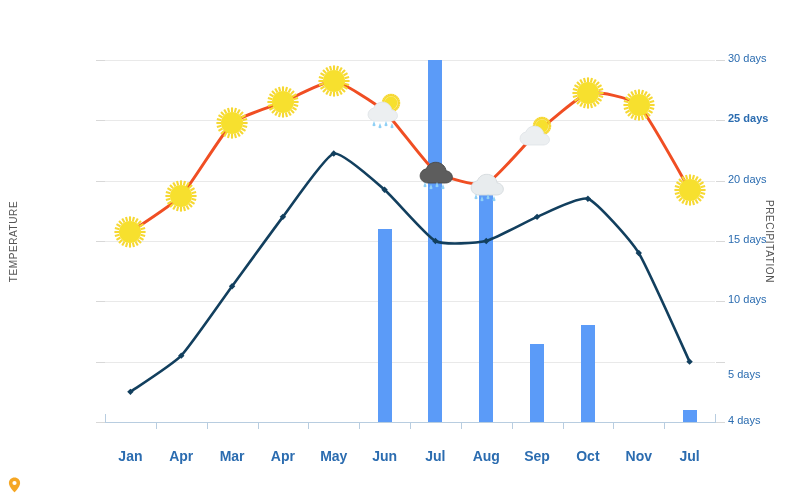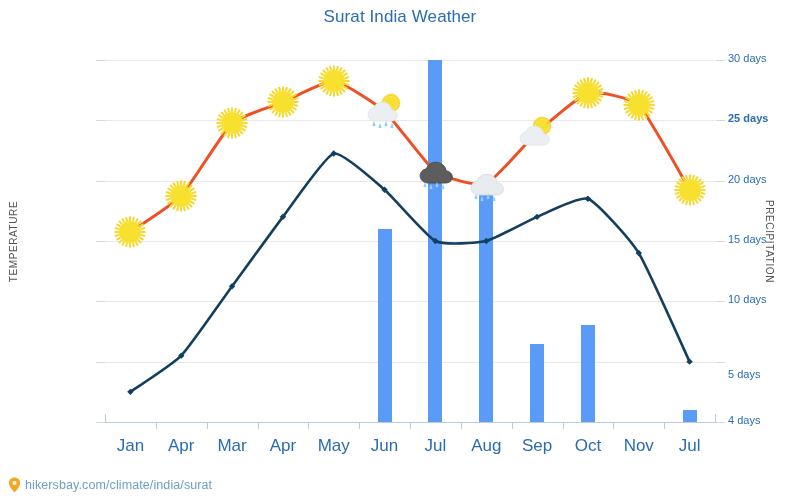--- a/index.html
+++ b/index.html
@@ -59,22 +59,22 @@
   .axis-title.left{
     left:-42px;top:236px;width:110px;text-align:center;
     transform:rotate(-90deg);
   }
   .axis-title.right{
     left:714px;top:236px;width:110px;text-align:center;
     transform:rotate(90deg);
   }
 
   .xlabel{
-    position:absolute;top:436px;font-size:17px;color:#2b6cb0;
-    text-align:center;width:60px;
+    position:absolute;top:448px;font-size:14px;color:#2b6cb0;
+    text-align:center;width:60px;font-weight:bold;
   }
 
   
   .bar{
     position:absolute;width:14px;background:#5b9bf8;
   }
 
   
   svg.curves{position:absolute;left:0;top:0;width:800px;height:500px;pointer-events:none;}
 
@@ -101,21 +101,20 @@
   .footer{
     position:absolute;left:8px;top:477px;display:flex;align-items:center;gap:4px;
   }
   .footer-url{font-size:12.5px;color:#6d9fc4;letter-spacing:.1px;}
 </style>
 </head>
 <body>
 
 <div id="chart-root">
 
-  <div class="title">Surat India Weather</div>
 
   <div class="axis-title left">TEMPERATURE</div>
 
   <div class="right-axis-col" id="right-axis">
       <div class="ylabel-right" style="top: 52px;">30 days</div>
       <div class="ylabel-right" style="top: 112.333px; font-weight: bold;">25 days</div>
       <div class="ylabel-right" style="top: 172.667px;">20 days</div>
       <div class="ylabel-right" style="top: 233px;">15 days</div>
       <div class="ylabel-right" style="top: 293.333px;">10 days</div>
       <div class="ylabel-right" style="top: 368px;">5 days</div>
@@ -488,21 +487,20 @@
     </div>
 
 
   <div class="footer">
     <span style="display:block;width:13px;height:16px;">
       <svg width="13" height="16" viewBox="0 0 13 16" xmlns="http://www.w3.org/2000/svg">
         <path d="M6.5 0.6C3.3 0.6 0.9 3 0.9 6.1c0 4 5.6 9.3 5.6 9.3s5.6-5.3 5.6-9.3C12.1 3 9.7 0.6 6.5 0.6z" fill="#f5a623"></path>
         <circle cx="6.5" cy="6.0" r="2.1" fill="#ffffff"></circle>
       </svg>
     </span>
-    <span class="footer-url">hikersbay.com/climate/india/surat</span>
   </div>
 
 <div class="tick-left" style="left: 96px; top: 60px;"></div>
     <div class="tick-left" style="left: 96px; top: 120.333px;"></div>
     <div class="tick-left" style="left: 96px; top: 180.667px;"></div>
     <div class="tick-left" style="left: 96px; top: 241px;"></div>
     <div class="tick-left" style="left: 96px; top: 301.333px;"></div>
     <div class="tick-left" style="left: 96px; top: 361.667px;"></div>
     <div class="tick-left" style="left: 96px; top: 422px;"></div>
     <div class="tick-right" style="left: 716px; top: 60px;"></div>

